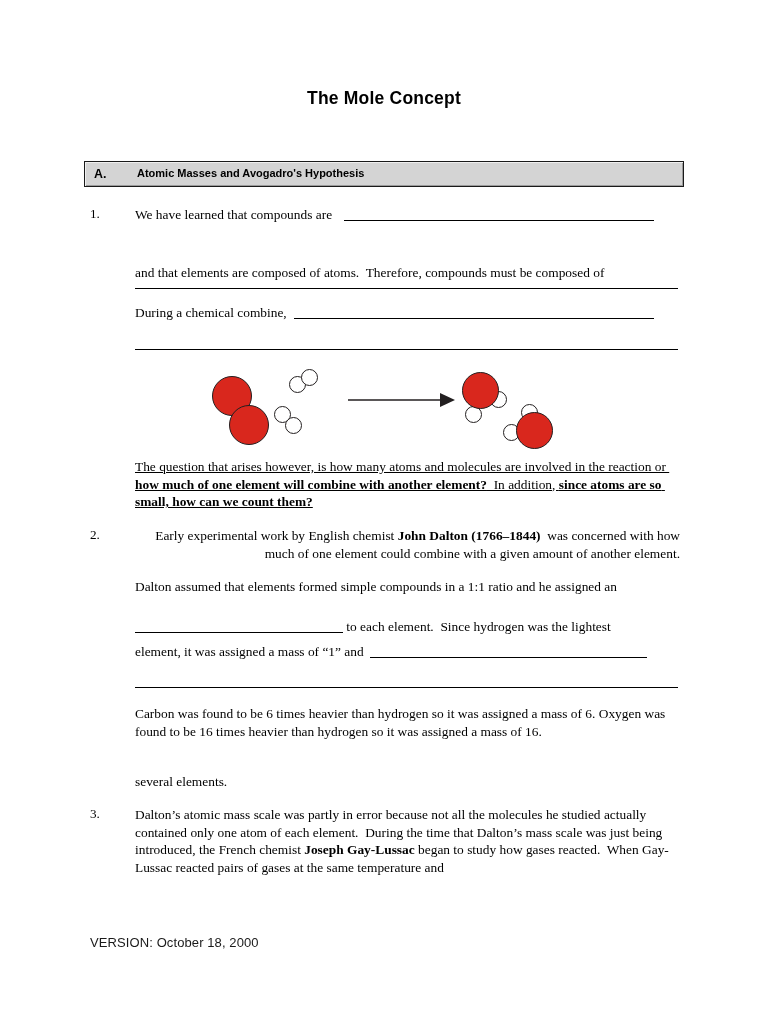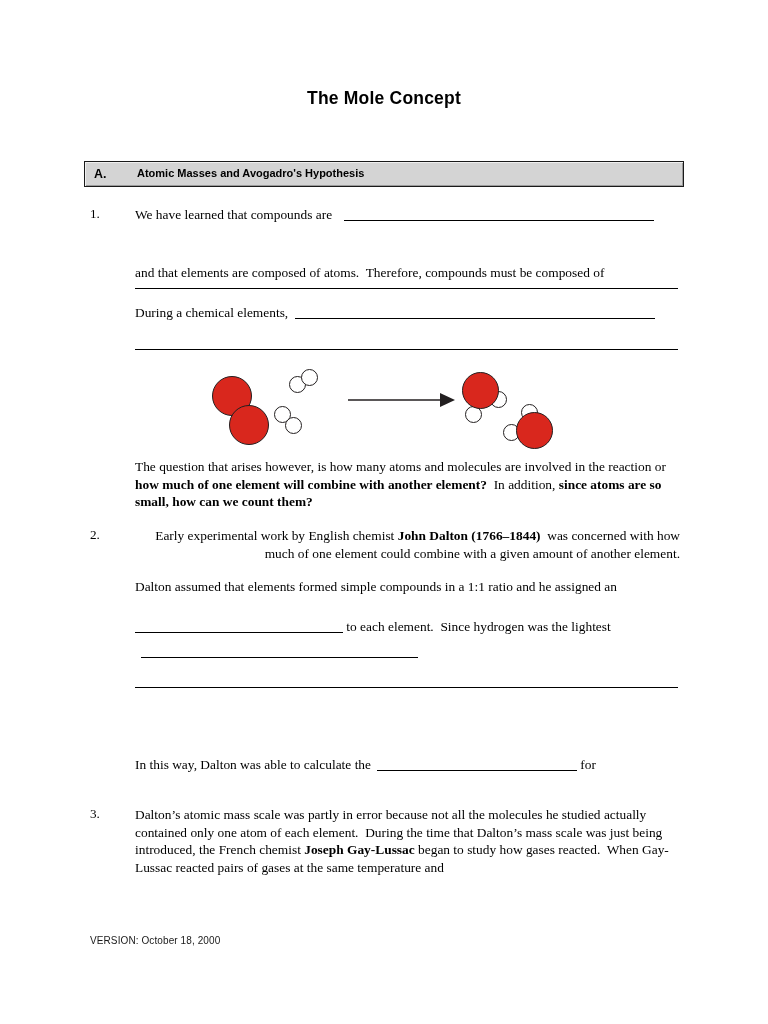--- a/index.html
+++ b/index.html
@@ -123,21 +123,21 @@
     background: #ffffff;
     border: 1.8px solid #231f20;
   }
 
   
   .footer {
     position: absolute;
     left: 90px;
     top: 935px;
     font-family: "Liberation Sans", "DejaVu Sans", sans-serif;
-    font-size: 10px;
+    font-size: 13px;
     color: #1a1a1a;
     letter-spacing: 0.1px;
   }
 </style>
 </head>
 <body>
 
 <div class="page">
 
   <div class="doc-title">The Mole Concept</div>
@@ -148,21 +148,21 @@
   </div>
 
   <div class="item-num" style="top:206px;">1.</div>
 
   <div class="body-line" style="top:206px;font-family:Liberation Serif, serif;"><span>We have learned that compounds are</span><span class="blank" style="width:310px; margin-left:12px;"></span></div>
 
   <div class="body-line" style="top:240px;margin-top:24px;">and that elements are composed of atoms.  Therefore, compounds must be composed of</div>
 
   <div class="rule" style="top:288px; width:543px;"></div>
 
-  <div class="body-line" style="top:304px;"><span>During a chemical elements,</span><span class="blank" style="width:360px; margin-left:7px;"></span></div>
+  <div class="body-line" style="top:304px;"><span>During a chemical combine,</span><span class="blank" style="width:360px; margin-left:7px;"></span></div>
 
   <div class="rule" style="top:349px; width:543px;"></div>
 
   <div class="diagram">
 
     <div class="atom atom-o" style="left:12px; top:14px; width:40px; height:40px;"></div>
     <div class="atom atom-o" style="left:29px; top:43px; width:40px; height:40px;"></div>
 
     <div class="atom atom-h" style="left:89px; top:14px; width:17px; height:17px;"></div>
     <div class="atom atom-h" style="left:101px; top:7px; width:17px; height:17px;"></div>
@@ -177,37 +177,38 @@
 
     <div class="atom atom-h" style="left:290px; top:29px; width:17px; height:17px;"></div>
     <div class="atom atom-h" style="left:265px; top:44px; width:17px; height:17px;"></div>
     <div class="atom atom-o" style="left:262px; top:10px; width:37px; height:37px;"></div>
 
     <div class="atom atom-h" style="left:321px; top:42px; width:17px; height:17px;"></div>
     <div class="atom atom-h" style="left:303px; top:62px; width:17px; height:17px;"></div>
     <div class="atom atom-o" style="left:316px; top:50px; width:37px; height:37px;"></div>
   </div>
 
-  <div class="body-line" style="top:458px; width:550px;"><span>The question that arises however, is how many atoms and molecules are involved in the reaction or </span><b>how much of one element will combine with another element?</b><span>  In addition, </span><b>since atoms are so small, how can we count them?</b></div>
+  <div class="body-line" style="top:458px; width:550px;text-decoration:underline;"><span>The question that arises however, is how many atoms and molecules are involved in the reaction or </span><b>how much of one element will combine with another element?</b><span>  In addition, </span><b>since atoms are so small, how can we count them?</b></div>
 
   <div class="item-num" style="top:527px;">2.</div>
 
   <div class="body-line" style="top:527px;text-align:right;"><span>Early experimental work by English chemist </span><b>John Dalton (1766–1844)</b><span>  was concerned with how much of one element could combine with a given amount of another element.</span></div>
 
   <div class="body-line" style="top:578px;">Dalton assumed that elements formed simple compounds in a 1:1 ratio and he assigned an</div>
 
   <div class="body-line" style="top:610px;margin-top:8px;"><span class="blank" style="width:208px;"></span><span> to each element.  Since hydrogen was the lightest</span></div>
 
-  <div class="body-line" style="top:643px;"><span class="blank" style="width:277px; margin-left:6px;"></span></div>
+  <div class="body-line" style="top:643px;"><span>element, it was assigned a mass of “1” and</span><span class="blank" style="width:277px; margin-left:6px;"></span></div>
 
   <div class="rule" style="top:687px; width:543px;"></div>
 
-
-  <div class="body-line" style="top:756px;"><span>In this way, Dalton was able to calculate the</span><span class="blank" style="width:200px; margin-left:6px;"></span><span> for</span></div>
-
+  <div class="body-line" style="top:705px;">Carbon was found to be 6 times heavier than hydrogen so it was assigned a mass of 6. Oxygen was found to be 16 times heavier than hydrogen so it was assigned a mass of 16.</div>
+
+
+  <div class="body-line" style="top:773px;">several elements.</div>
 
   <div class="item-num" style="top:806px;">3.</div>
 
   <div class="body-line" style="top:806px;"><span>Dalton’s atomic mass scale was partly in error because not all the molecules he studied actually contained only one atom of each element.  During the time that Dalton’s mass scale was just being introduced, the French chemist </span><b>Joseph Gay-Lussac</b><span> began to study how gases reacted.  When Gay-Lussac reacted pairs of gases at the same temperature and</span></div>
 
 
   <div class="footer">VERSION:  October 18, 2000</div>
 
 </div>
 

